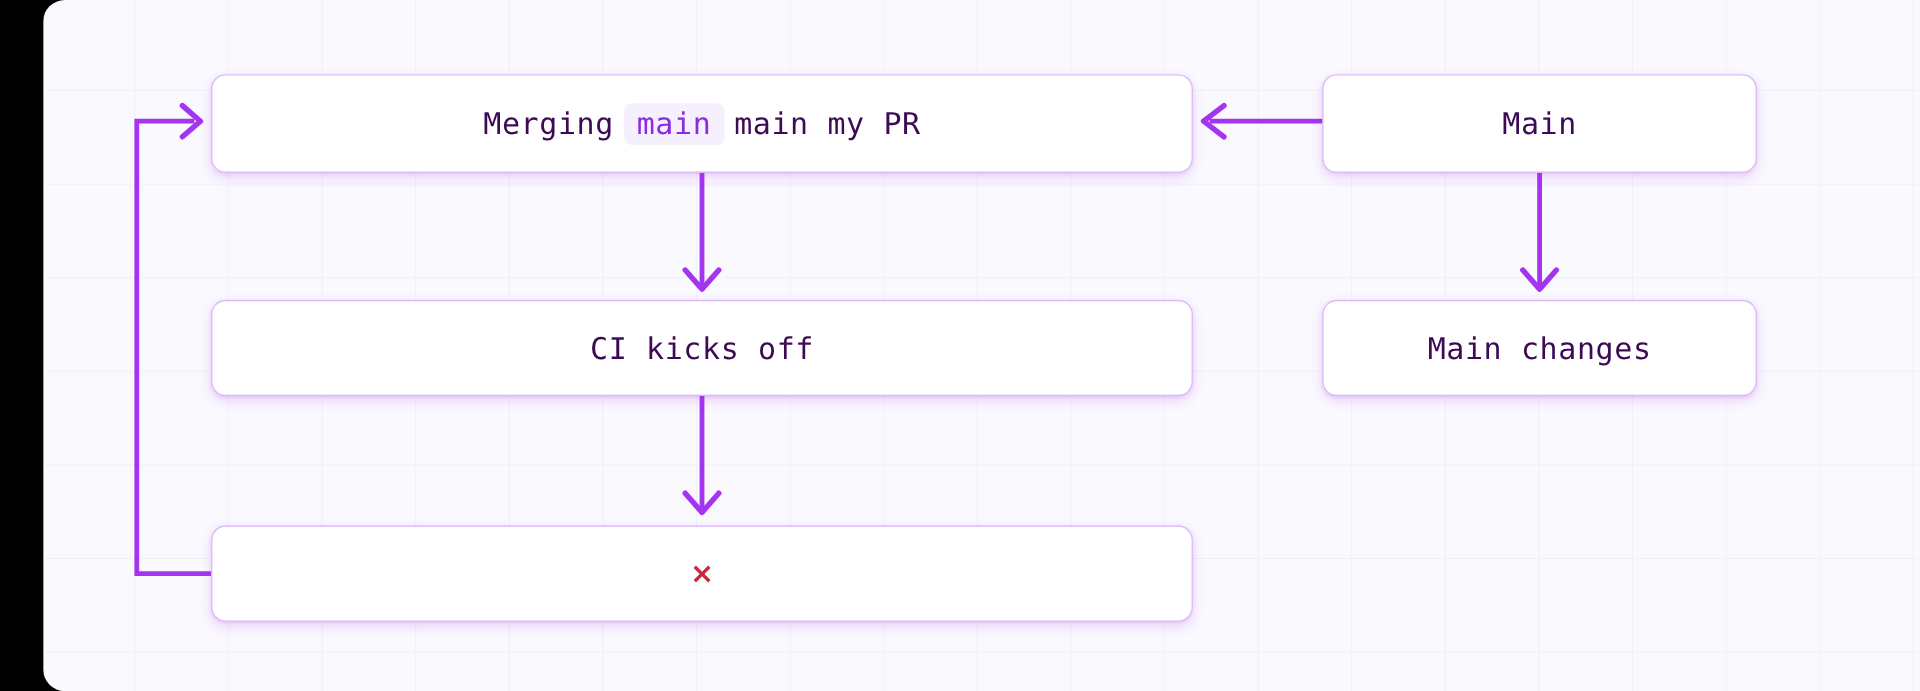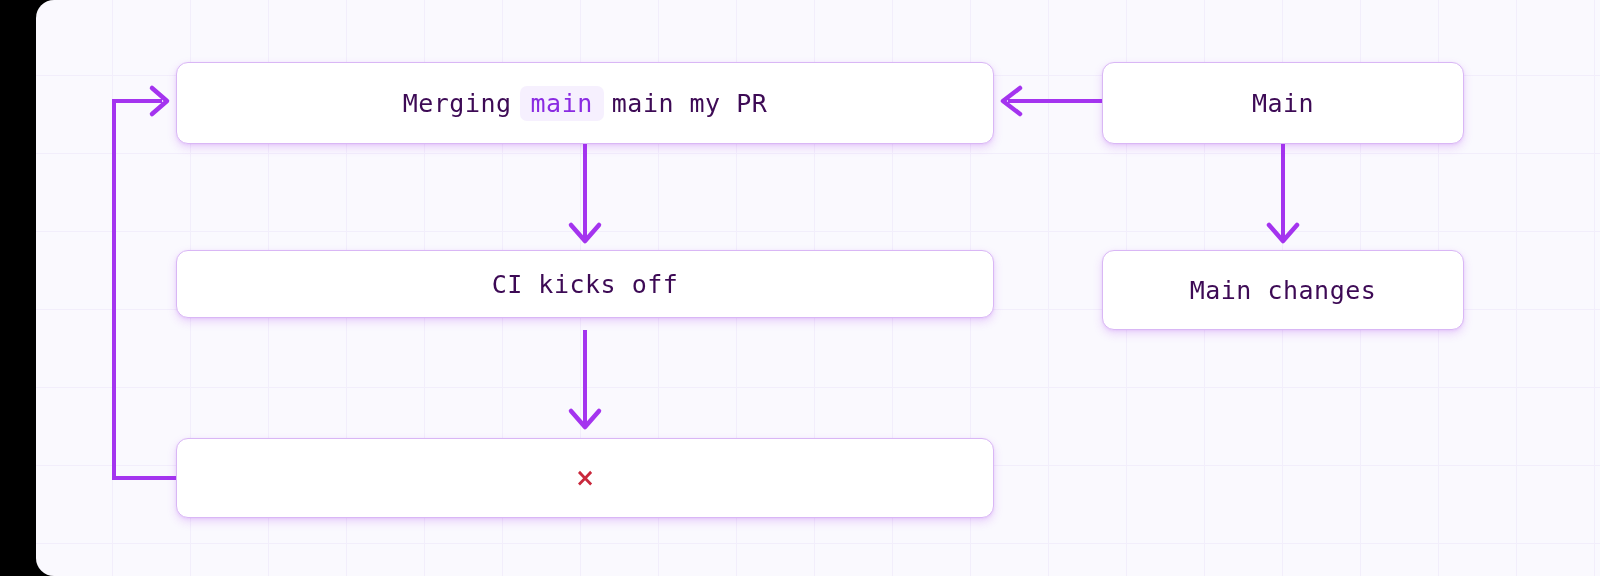--- a/index.html
+++ b/index.html
@@ -94,21 +94,21 @@
     font-family: "DejaVu Sans", "Liberation Sans", sans-serif;
     font-size: 24px;
     font-weight: 700;
     color: #c9283c;
     line-height: 1;
   }
 
   
   #node-merging      { left: 140px; top: 62px;  width: 818px;  height: 82px; }
   #node-main         { left: 1066px;top: 62px;  width: 362px;  height: 82px; }
-  #node-ci           { left: 140px; top: 250px; width: 818px;  height: 68px; }
+  #node-ci           { left: 140px; top: 250px; width: 818px;  height: 80px; }
   #node-main-changes { left: 1066px;top: 250px; width: 362px;  height: 80px; }
   #node-fail         { left: 140px; top: 438px; width: 818px;  height: 80px; }
 </style>
 </head>
 <body>
 
 <div id="canvas">
 
   <svg id="edges" viewBox="0 0 1600 576" width="1600" height="576" xmlns="http://www.w3.org/2000/svg">
 

